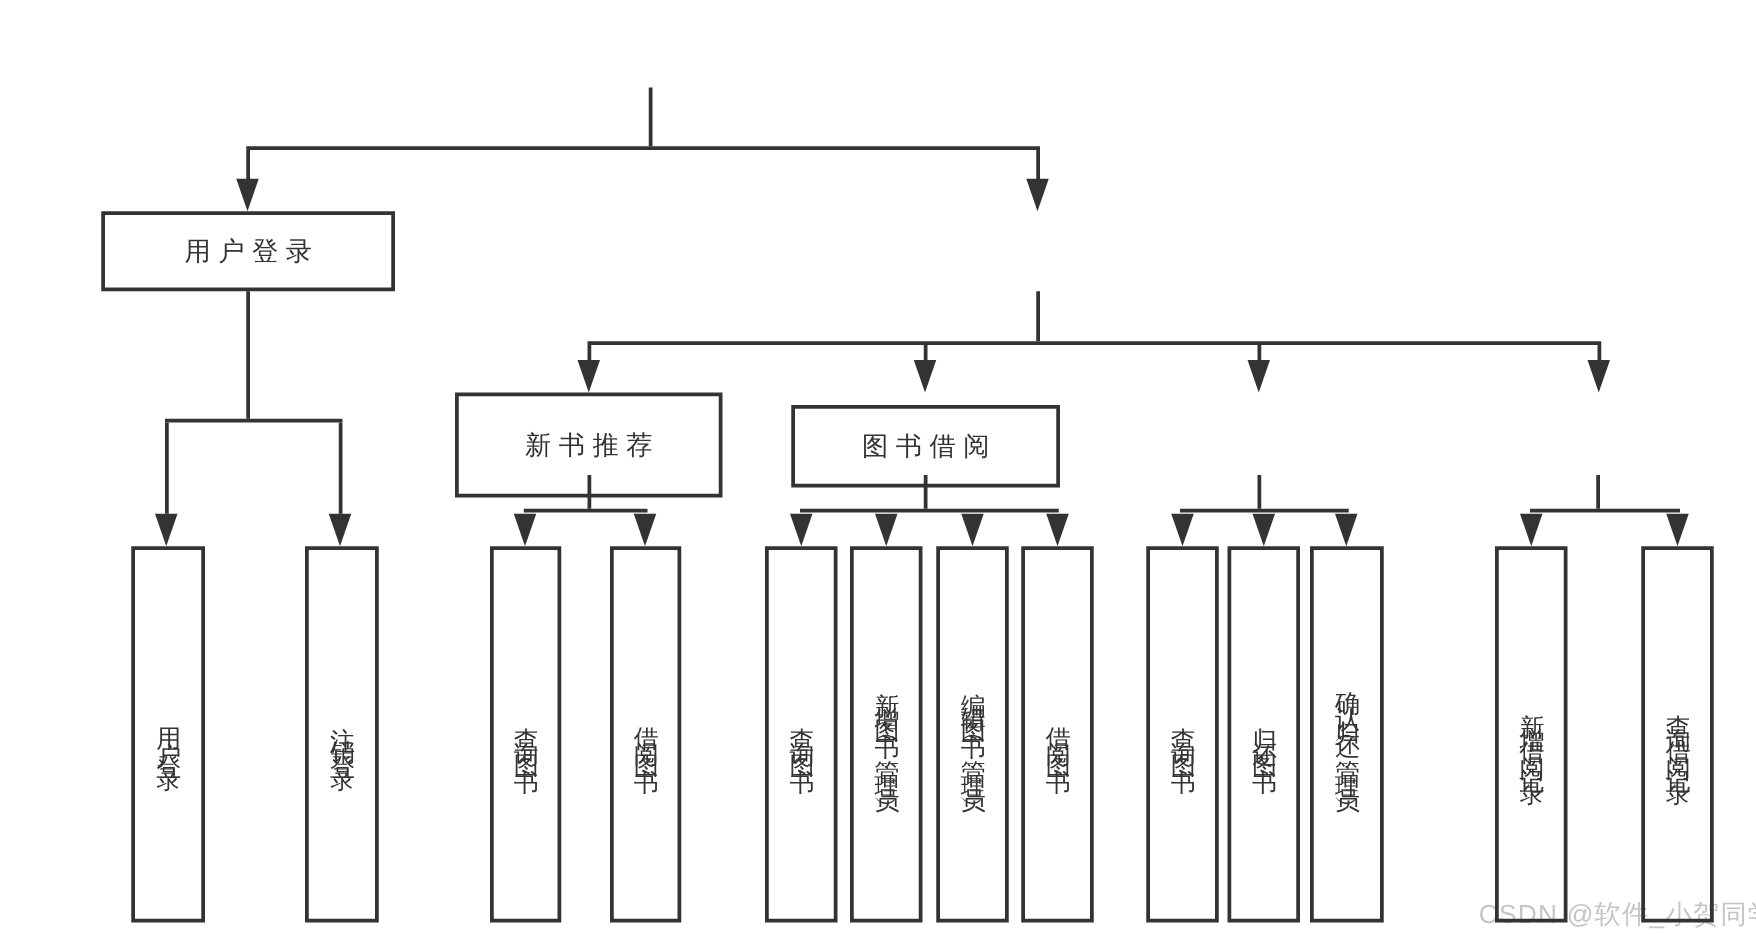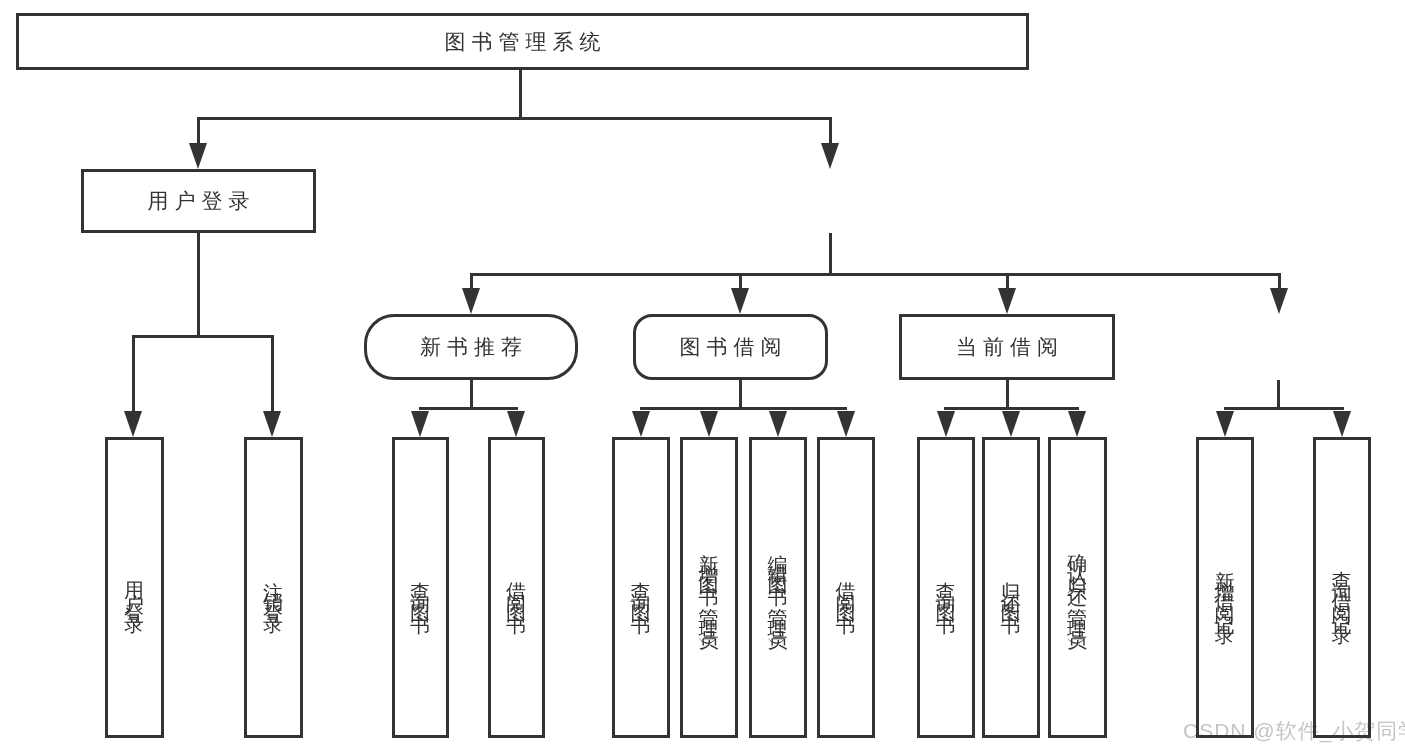--- a/index.html
+++ b/index.html
@@ -66,21 +66,20 @@
     z-index: 0;
   }
 </style>
 </head>
 <body>
 
 <div class="canvas">
 
   <div class="watermark">CSDN @软件_小贺同学</div>
 
-  <div class="box hbox" style="left:16px; top:13px; width:1013px; height:57px;">图书管理系统</div>
 
   <div class="vline" style="left:519px; top:70px;  height:47px;"></div>
   <div class="hline" style="left:197px; top:117px; width:635px;"></div>
   <div class="vline" style="left:197px; top:120px; height:24px;"></div>
   <div class="vline" style="left:829px; top:120px; height:24px;"></div>
   <div class="arr" style="left:189px; top:143px;"></div>
   <div class="arr" style="left:821px; top:143px;"></div>
 
   <div class="box hbox" style="left:81px;  top:169px; width:235px; height:64px;">用户登录</div>
 
@@ -95,23 +94,22 @@
   <div class="hline" style="left:470px; top:273px; width:811px;"></div>
   <div class="vline" style="left:470px;  top:276px; height:12px;"></div>
   <div class="vline" style="left:739px;  top:276px; height:12px;"></div>
   <div class="vline" style="left:1006px; top:276px; height:12px;"></div>
   <div class="vline" style="left:1278px; top:276px; height:12px;"></div>
   <div class="arr" style="left:462px;  top:288px;"></div>
   <div class="arr" style="left:731px;  top:288px;"></div>
   <div class="arr" style="left:998px;  top:288px;"></div>
   <div class="arr" style="left:1270px; top:288px;"></div>
 
-  <div class="box hbox" style="left:364px;  top:314px; width:214px; height:66px;border-radius:30px;">新书推荐</div>
-  <div class="box hbox" style="left:633px;  top:314px; width:195px; height:66px;border-radius:19px;">图书借阅</div>
-  <div class="box hbox" style="left:899px;  top:314px; width:216px; height:66px;">当前借阅</div>
+  <div class="box hbox" style="left:364px;  top:314px; width:214px; height:84px;">新书推荐</div>
+  <div class="box hbox" style="left:633px;  top:324px; width:215px; height:66px;">图书借阅</div>
 
   <div class="vline" style="left:470px; top:380px; height:27px;"></div>
   <div class="hline" style="left:419px; top:407px; width:99px;"></div>
   <div class="arr" style="left:411px; top:411px;"></div>
   <div class="arr" style="left:507px; top:411px;"></div>
 
   <div class="vline" style="left:739px; top:380px; height:27px;"></div>
   <div class="hline" style="left:640px; top:407px; width:207px;"></div>
   <div class="arr" style="left:632px; top:411px;"></div>
   <div class="arr" style="left:700px; top:411px;"></div>

